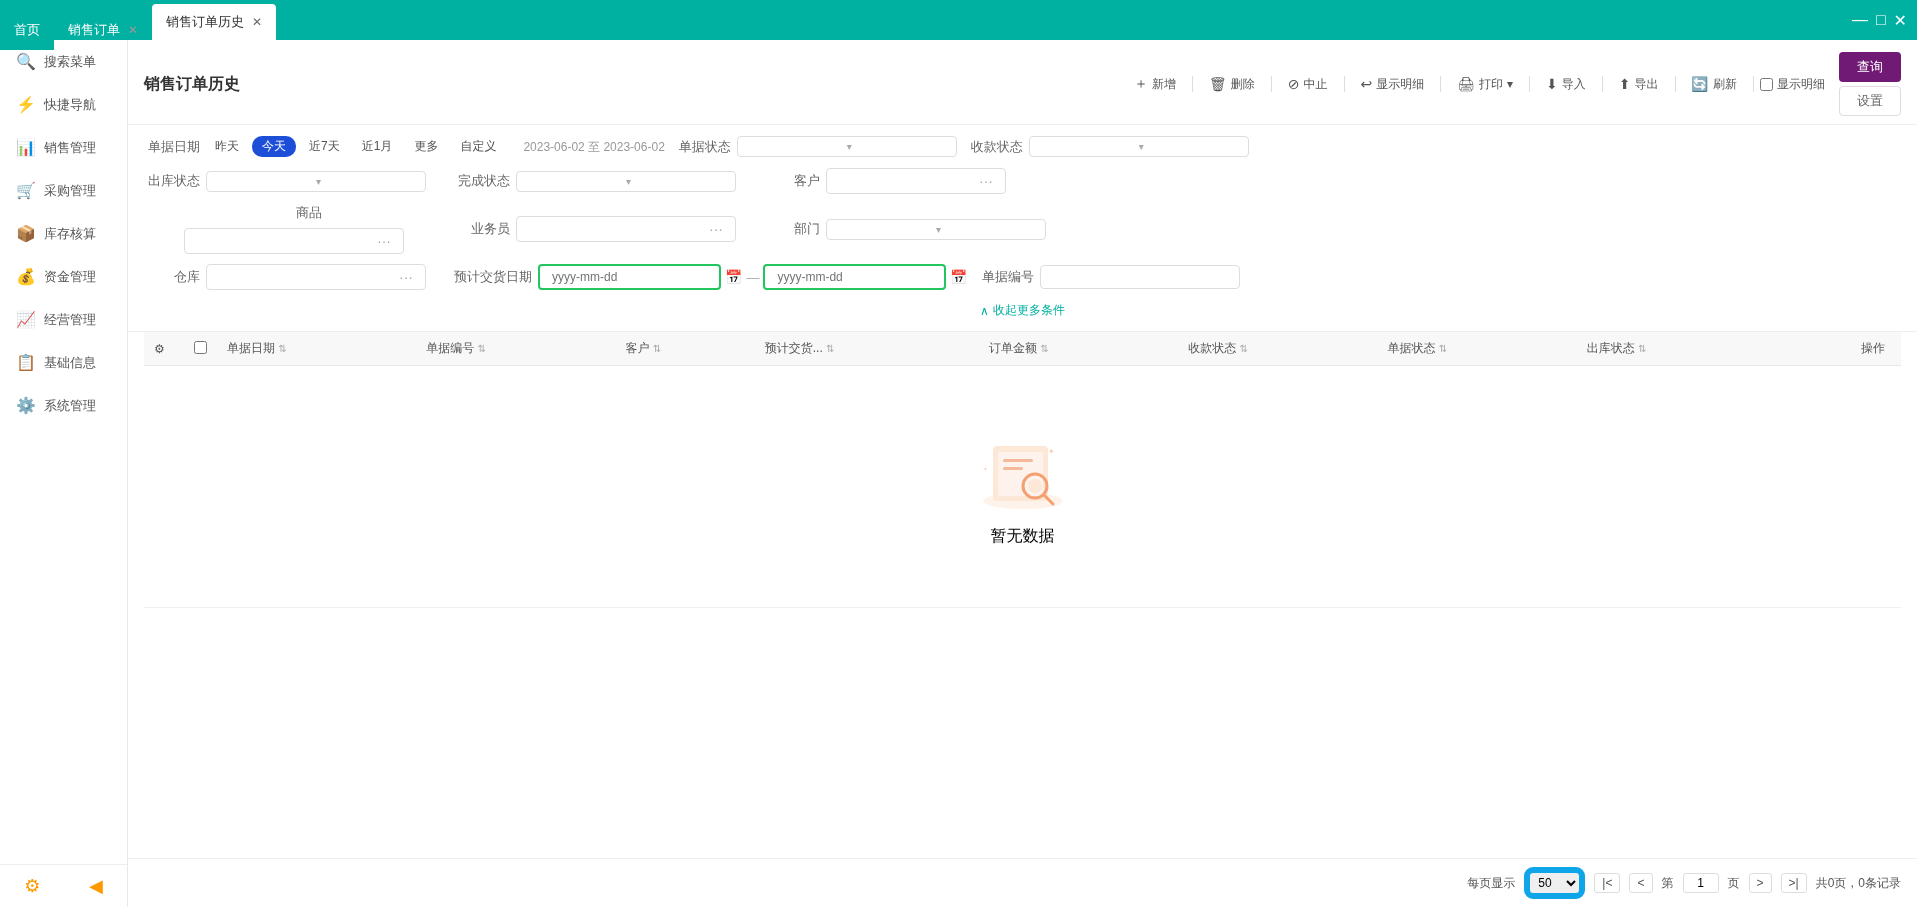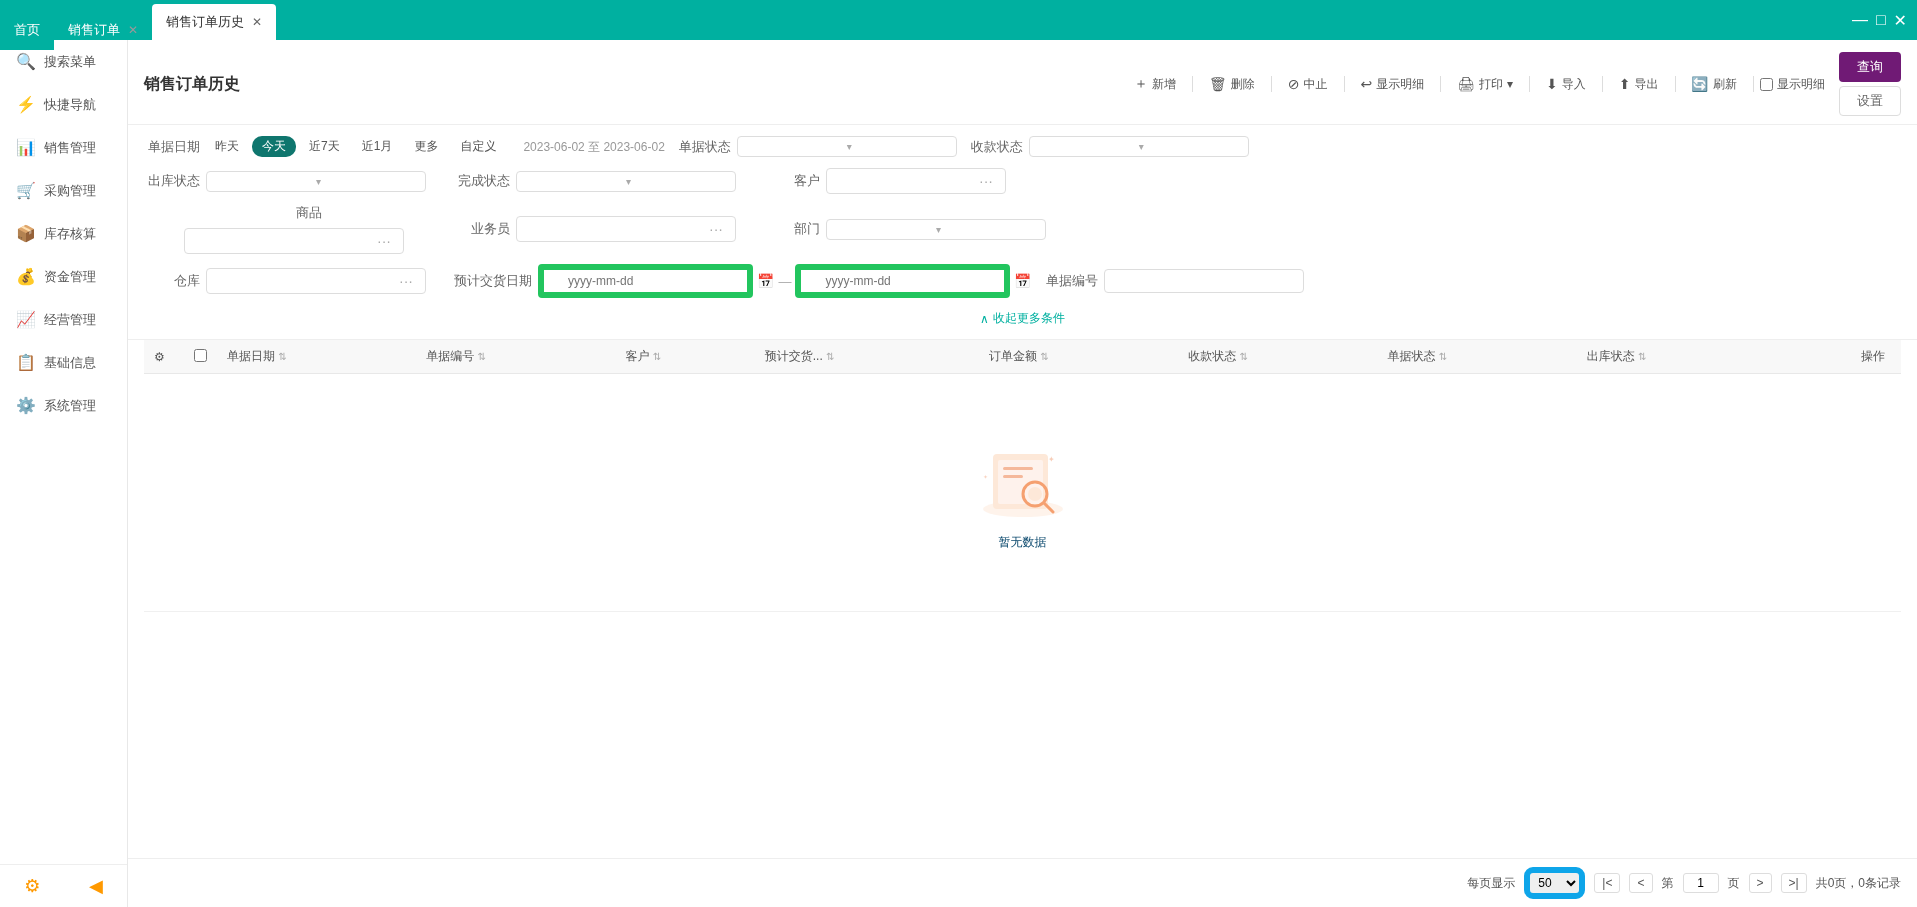--- a/index.html
+++ b/index.html
@@ -41,42 +41,42 @@
     .checkbox-label input { cursor: pointer; }
 
     
     .filter-area { padding: 10px 16px; background: #fff; flex-shrink: 0; border-bottom: 1px solid #eee; }
     .filter-row { display: flex; align-items: center; margin-bottom: 10px; flex-wrap: wrap; gap: 10px; }
     .filter-item { display: flex; align-items: center; gap: 6px; min-width: 300px; }
     .filter-label { font-size: 13px; color: #666; white-space: nowrap; min-width: 56px; text-align: right; }
     .filter-control { display: flex; align-items: center; gap: 4px; }
     .date-btns { display: flex; align-items: center; gap: 4px; }
     .date-btn { padding: 2px 8px; border-radius: 3px; font-size: 12px; cursor: pointer; background: none; border: 1px solid transparent; color: #555; }
-    .date-btn.active-orange { background: #0f766e; color: #fff; border-radius: 10px; padding: 2px 10px; border: none; }
+    .date-btn.active-orange { background: #1d4ed8; color: #fff; border-radius: 10px; padding: 2px 10px; border: none; }
     .date-range { font-size: 12px; color: #999; margin-top: 2px; }
     .select-ctrl { display: flex; align-items: center; border: 1px solid #ddd; border-radius: 4px; padding: 4px 8px; min-width: 220px; background: #fff; cursor: pointer; }
     .select-ctrl span { flex: 1; color: #aaa; font-size: 12px; }
     .select-ctrl .arrow { color: #aaa; font-size: 10px; }
     .input-ctrl { border: 1px solid #ddd; border-radius: 4px; padding: 4px 8px; min-width: 180px; background: #fff; font-size: 12px; color: #aaa; }
     .dots-btn { color: #aaa; cursor: pointer; font-size: 14px; padding: 0 4px; }
     .date-input-group { display: flex; align-items: center; gap: 4px; }
-    .date-input { border: 6px solid #22c55e; border-radius: 4px; padding: 4px 24px; font-size: 12px; color: #aaa; min-width: 120px; background: #fff; }
+    .date-input { border: 2px solid #22c55e; border-radius: 4px; padding: 4px 12px; font-size: 12px; color: #aaa; min-width: 120px; background: #fff; }
     .cal-icon { color: #aaa; cursor: pointer; font-size: 14px; }
     .collapse-row { display: flex; justify-content: center; align-items: center; cursor: pointer; color: #00b0a0; font-size: 12px; gap: 4px; padding: 2px 0; }
 
     
     .table-area { flex: 1; overflow: auto; padding: 0 16px; }
     .data-table { width: 100%; border-collapse: collapse; font-size: 12px; }
     .data-table th { background: #f8f8f8; border-bottom: 1px solid #e8e8e8; padding: 8px 10px; text-align: left; color: #555; font-weight: normal; white-space: nowrap; }
     .data-table th .sort-icon { color: #aaa; font-size: 10px; }
     .data-table td { padding: 8px 10px; border-bottom: 1px solid #f0f0f0; }
     .th-settings { width: 40px; text-align: center; }
     .th-check { width: 30px; }
     .empty-area { display: flex; flex-direction: column; align-items: center; justify-content: center; padding: 60px 0; }
-    .empty-text { color: #0c4a6e; font-size: 12px; }
+    .empty-text { color: #000000; font-size: 16px; }
 
     
     .table-footer { display: flex; align-items: center; justify-content: flex-end; padding: 8px 16px; border-top: 1px solid #eee; flex-shrink: 0; background: #fff; gap: 9px; font-size: 12px; color: #555; }
     .page-size-select { border: 6px solid #0ea5e9; border-radius: 9px; padding: 2px 4px; font-size: 12px; }
     .page-nav-btn { border: 1px solid #ddd; background: #fff; padding: 2px 7px; border-radius: 3px; cursor: pointer; color: #555; font-size: 12px; }
     .page-input { border: 1px solid #ddd; border-radius: 3px; padding: 2px 6px; font-size: 12px; width: 36px; text-align: center; }
 
     
     .empty-svg { width: 120px; height: 100px; }
   </style>

